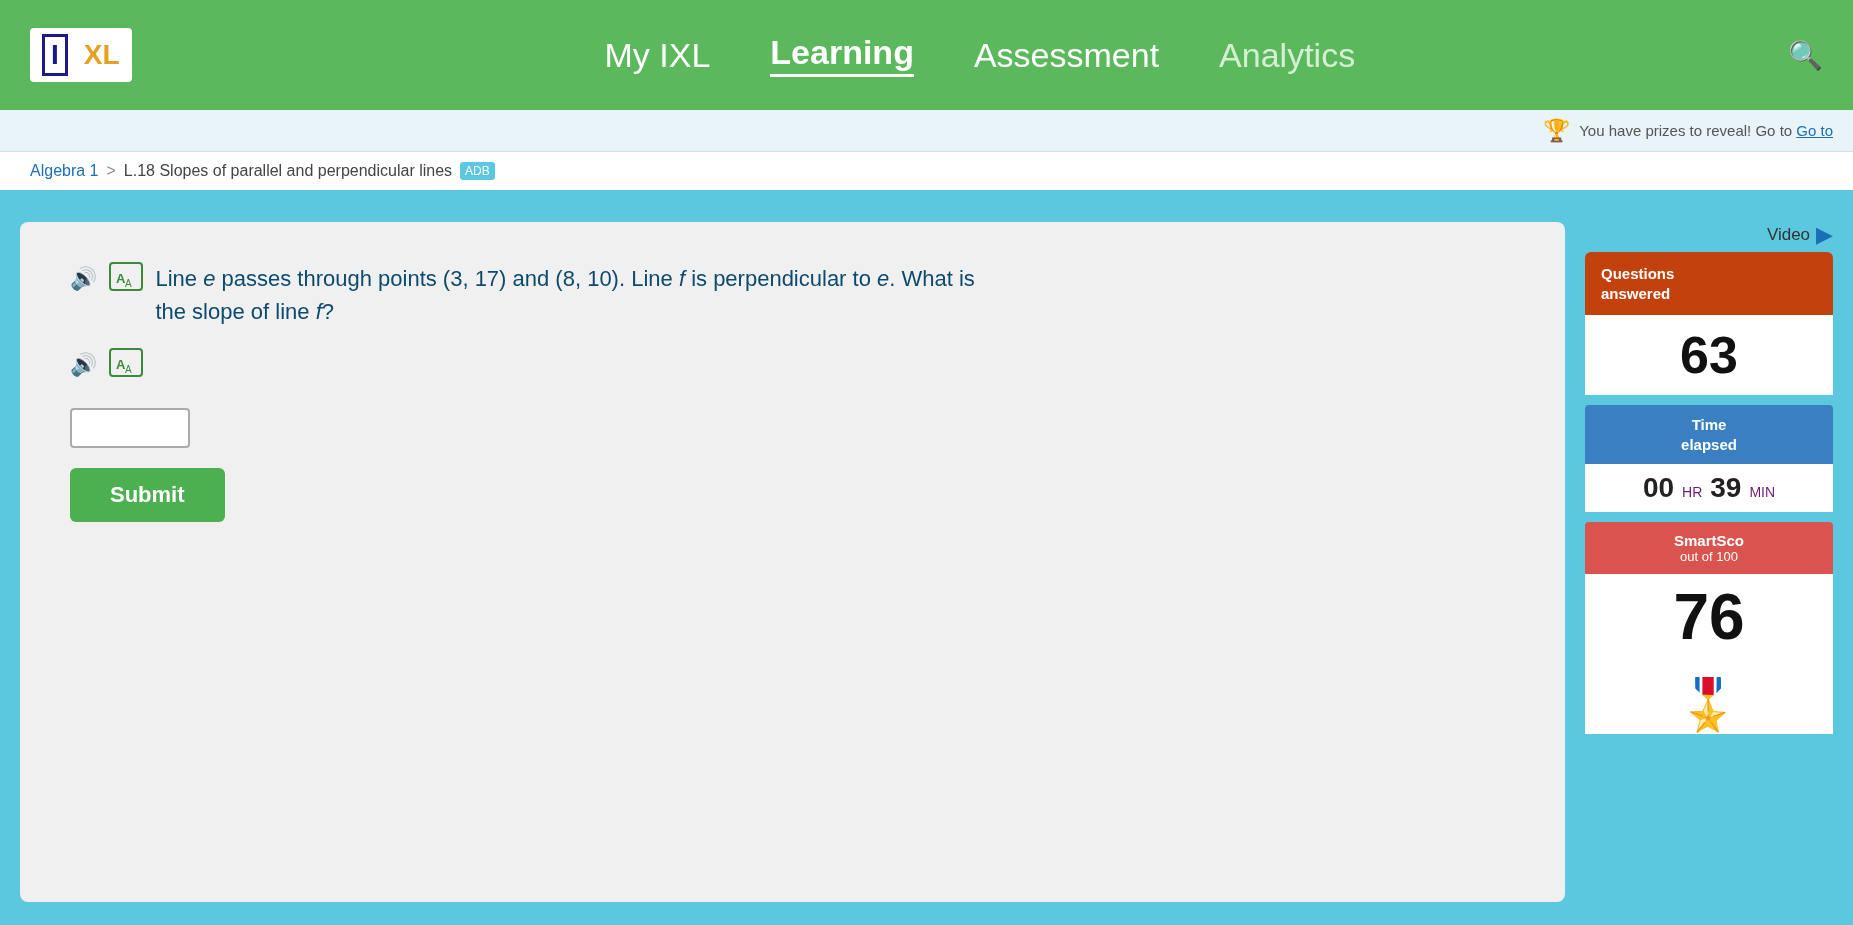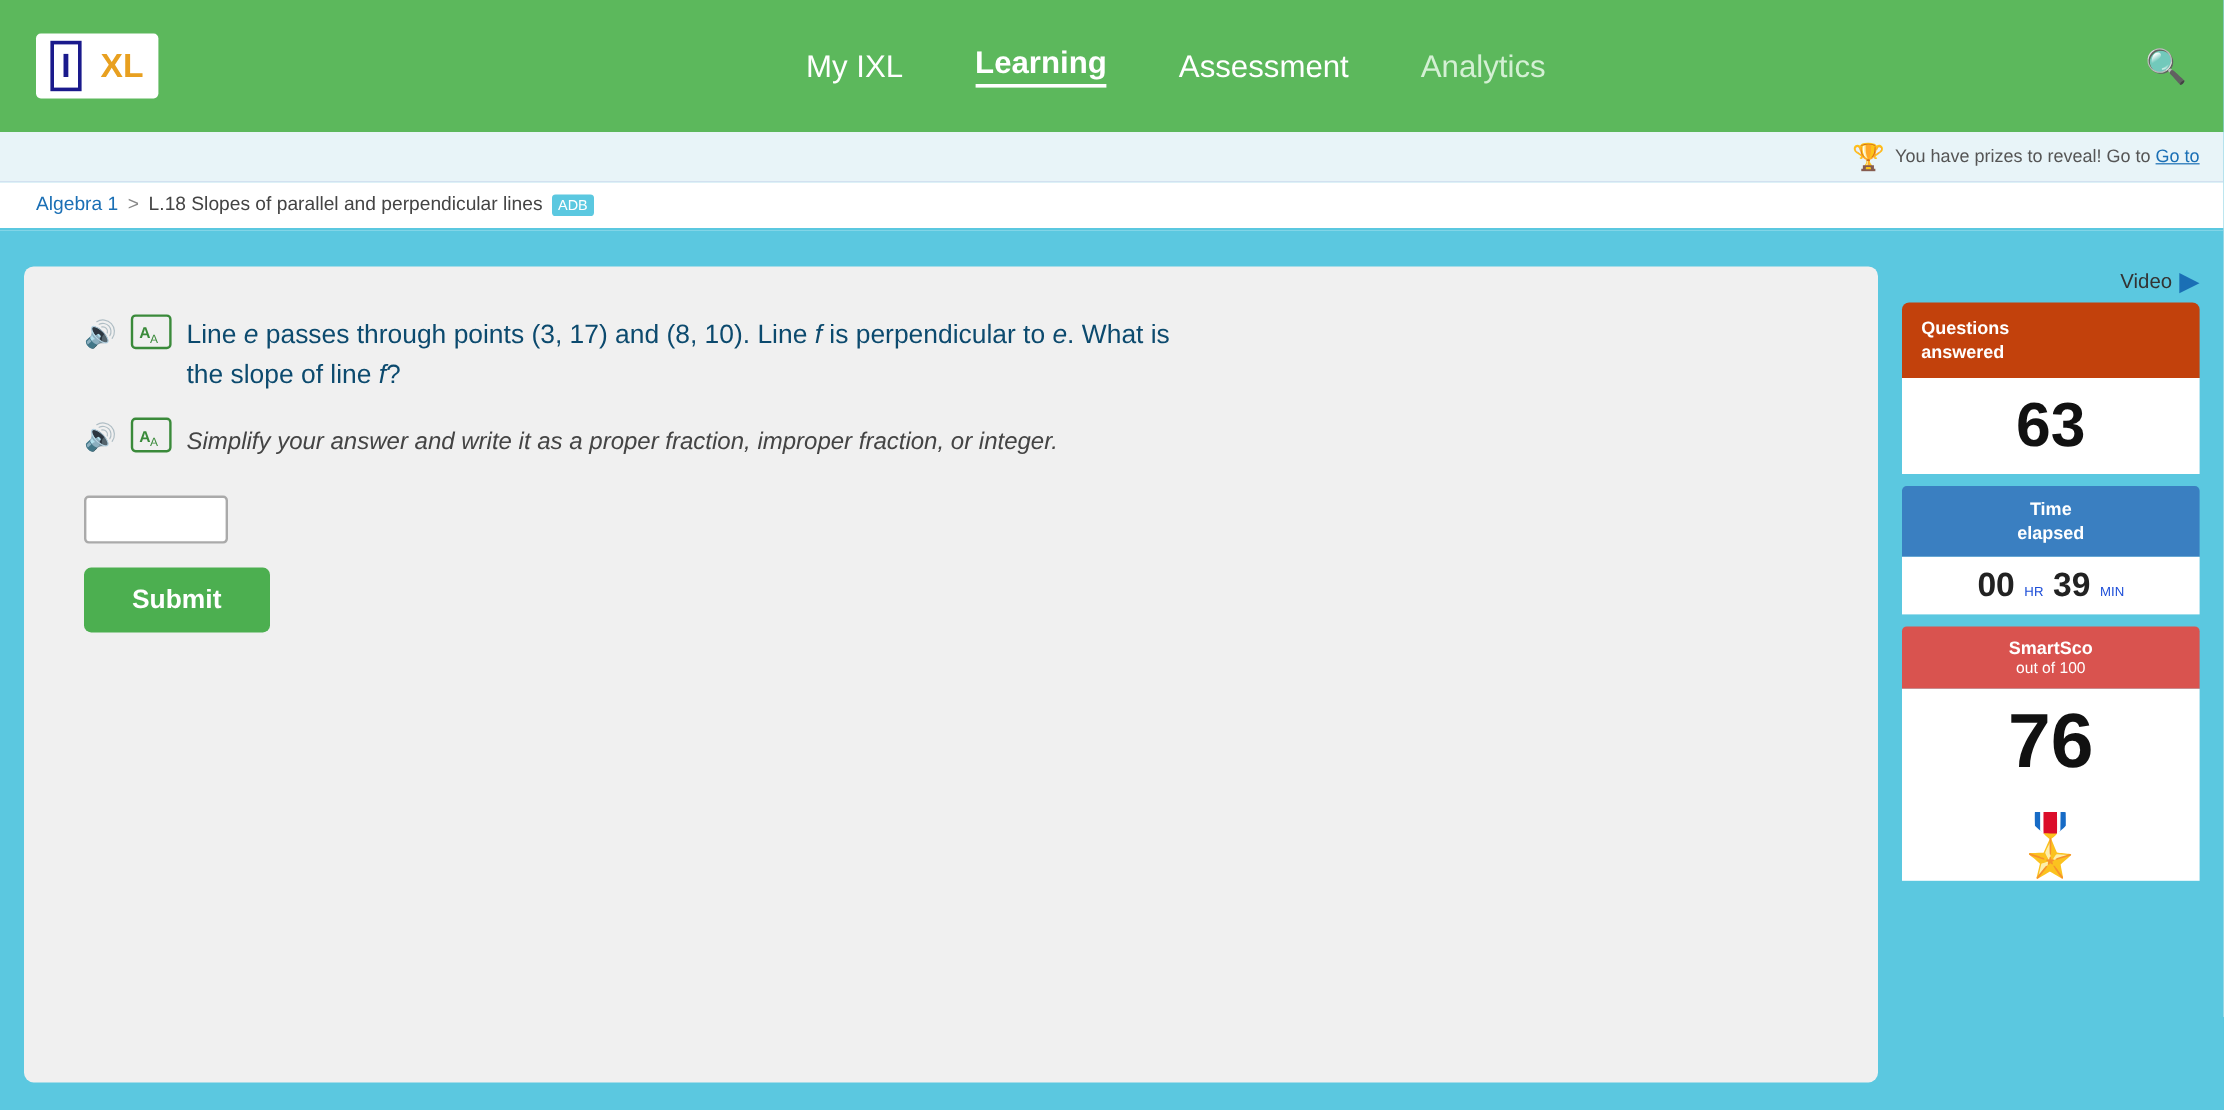--- a/index.html
+++ b/index.html
@@ -44,21 +44,21 @@
     }
     .nav-links {
       display: flex;
       gap: 60px;
       flex: 1;
       justify-content: center;
       align-items: center;
     }
     .nav-link {
       color: white;
-      font-size: 26px;
+      font-size: 34px;
       text-decoration: none;
       cursor: pointer;
     }
     .nav-link.active {
       font-weight: bold;
       border-bottom: 3px solid white;
       padding-bottom: 2px;
     }
     .nav-link.analytics {
       color: #d4f0d4;
@@ -278,22 +278,22 @@
       background: white;
       padding: 8px 12px;
       color: #222;
     }
     .time-num {
       font-size: 28px;
       font-weight: bold;
       color: #222;
     }
     .time-unit {
-      font-size: 11px;
-      color: #1d4ed8;
+      font-size: 14px;
+      color: #701a75;
       padding-bottom: 4px;
     }
 
     .smartscore-box {
       background: #d9534f;
       color: white;
       padding: 10px 16px;
       text-align: center;
       margin-top: 10px;
       border-radius: 4px 4px 0 0;
@@ -376,21 +376,20 @@
 
     
     <div class="question-line" style="margin-top: 14px;">
       <span class="audio-icon">🔊</span>
       <span class="translate-icon">
         <svg width="22" height="20" viewBox="0 0 22 20" style="display:inline-block;vertical-align:middle;">
           <text x="1" y="15" font-size="13" fill="#3a8a3a" font-weight="bold">A</text>
           <text x="10" y="19" font-size="10" fill="#3a8a3a">A</text>
         </svg>
       </span>
-      <span class="instruction-text">Simplify your answer and write it as a proper fraction, improper fraction, or integer.</span>
     </div>
 
     
     <input class="answer-input" type="text" placeholder="" style="">
 
     
     <button class="submit-btn">Submit</button>
 
   </div>
 

